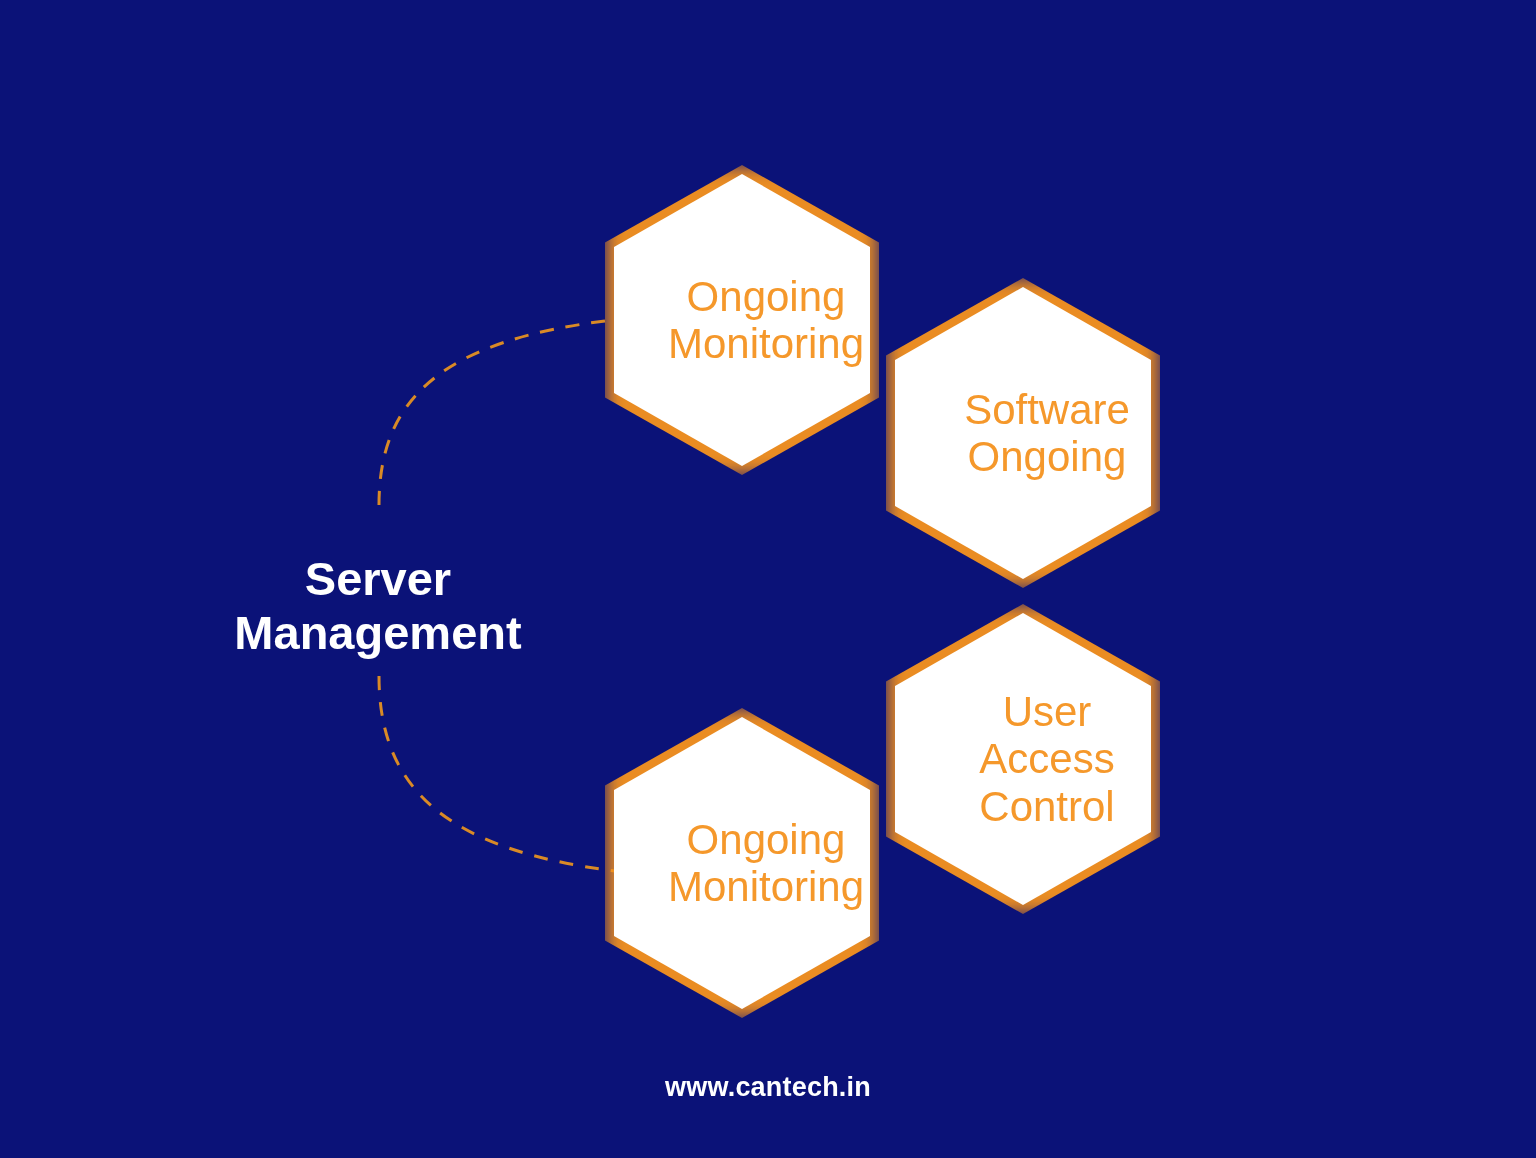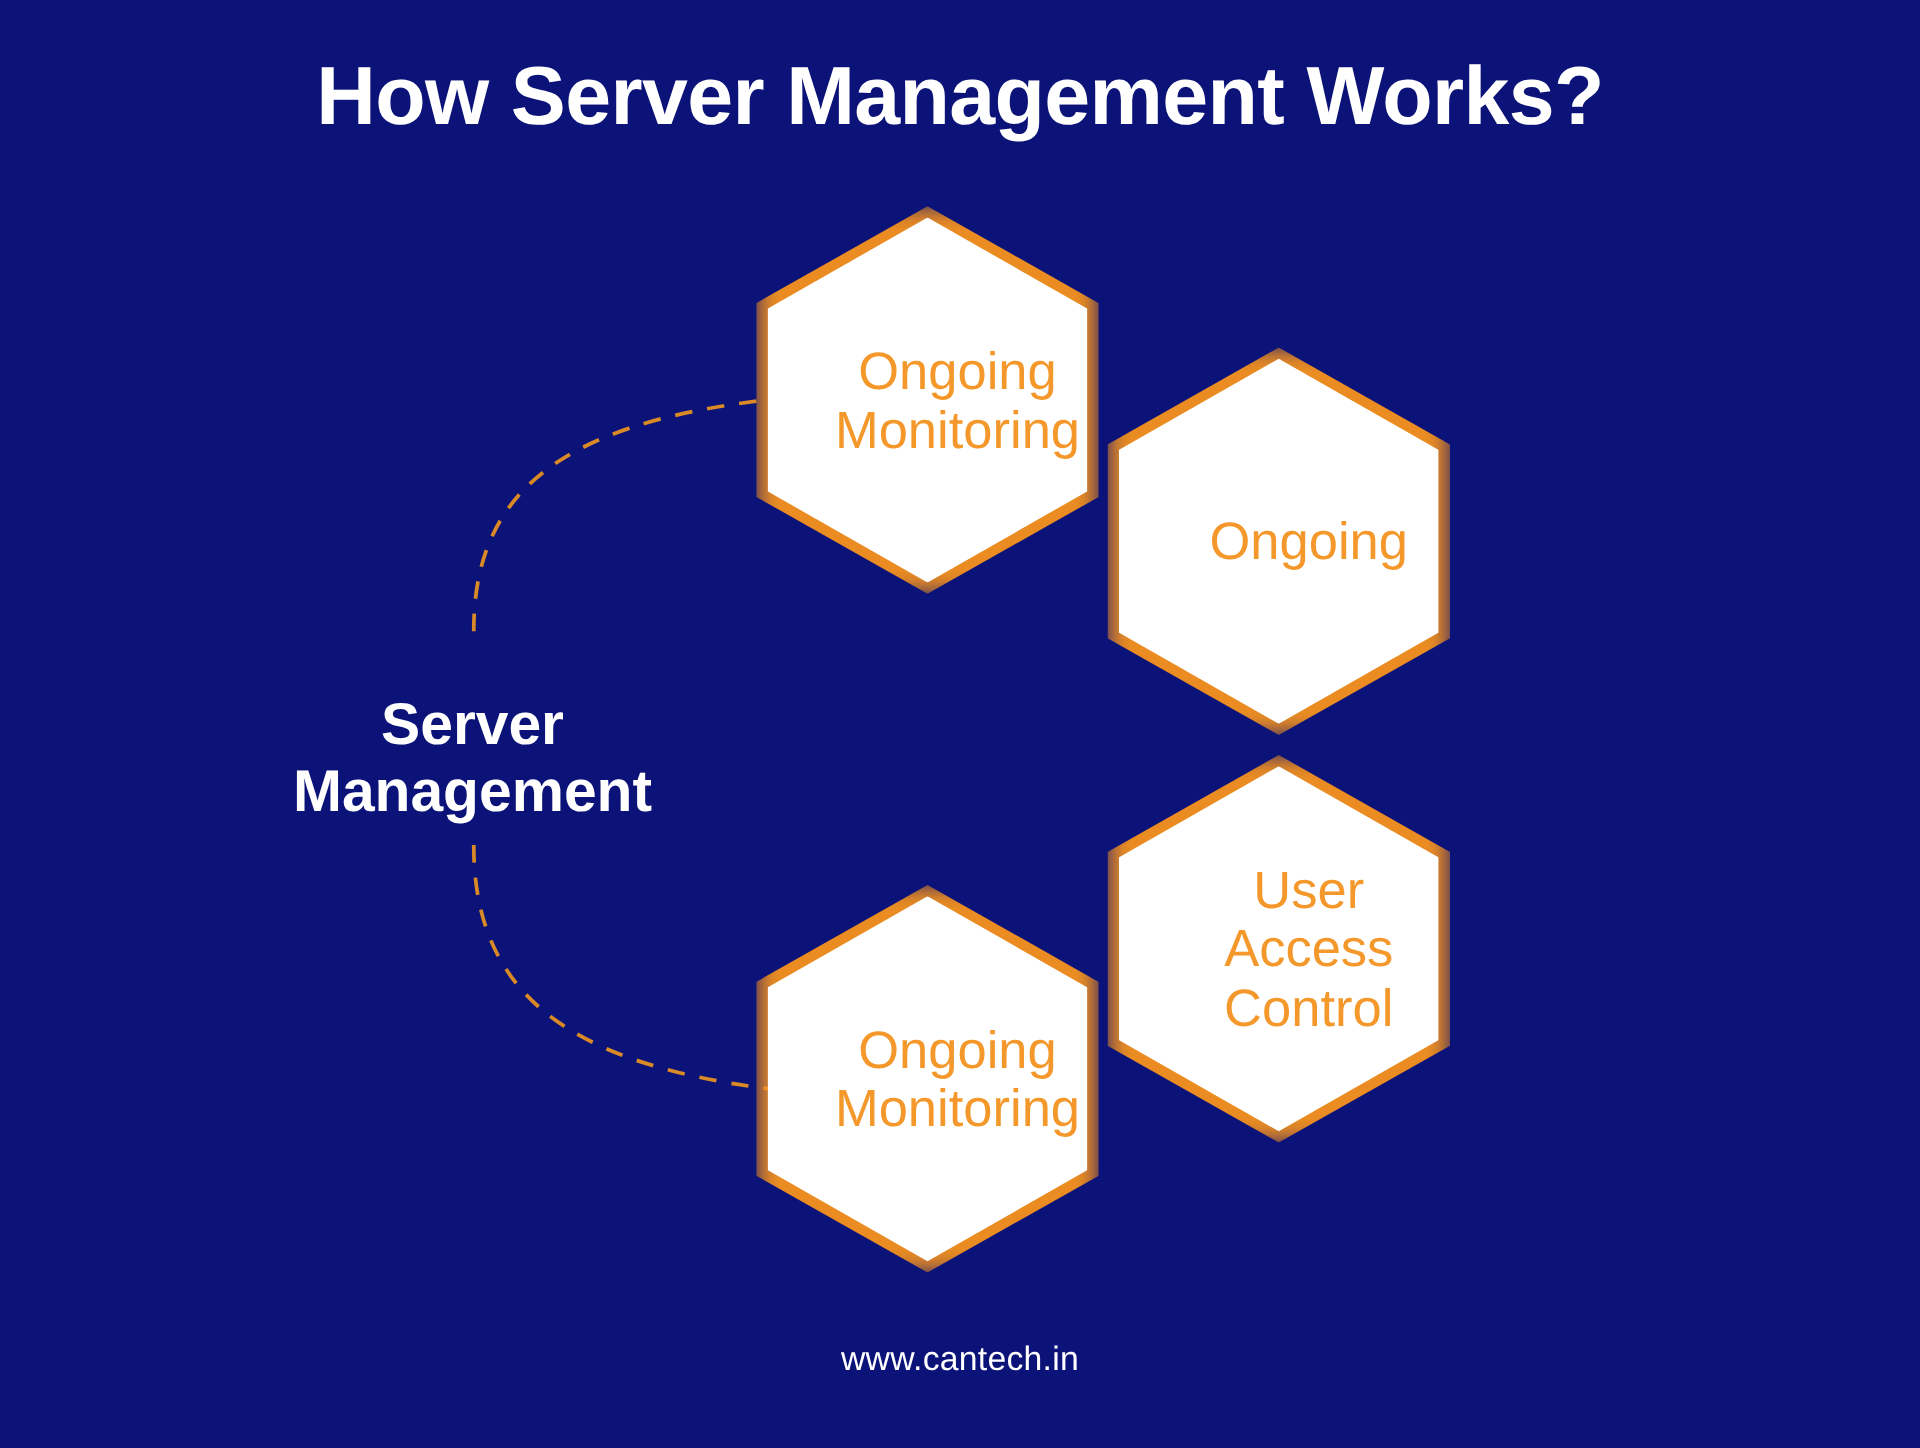--- a/index.html
+++ b/index.html
@@ -119,30 +119,29 @@
 
   
   .footer {
     position: absolute;
     left: 0;
     top: 1072px;
     width: 1536px;
     text-align: center;
     color: #ffffff;
     font-size: 27px;
-    font-weight: normal;
+    font-weight: bold;
     letter-spacing: 0.2px;
   }
 </style>
 </head>
 <body>
 
 <div id="stage">
 
-  <div class="title">How Server Management Works?</div>
 
   <svg class="connectors" viewBox="0 0 1536 1158">
     <path d="M 379 505 C 379 400 440 340 613 320" fill="none" stroke="#d98a26" stroke-width="3" stroke-dasharray="14 12" stroke-linecap="butt"></path>
     <path d="M 379 676 C 379 790 448 850 615 871" fill="none" stroke="#d98a26" stroke-width="3" stroke-dasharray="14 12" stroke-linecap="butt"></path>
   </svg>
 
   <div class="center-label">
     <span class="l1">Server</span>
     <span class="l2">Management</span>
   </div>
@@ -156,20 +155,21 @@
         <span>Monitoring</span>
       </div>
     </div>
   </div>
 
   <div class="hex" id="hex-2">
     <div class="hex-glow"></div>
     <div class="hex-shape"></div>
     <div class="hex-label">
       <div>
+        <span>Software</span>
         <span>Ongoing</span>
       </div>
     </div>
   </div>
 
   <div class="hex" id="hex-3">
     <div class="hex-glow"></div>
     <div class="hex-shape"></div>
     <div class="hex-label">
       <div>

